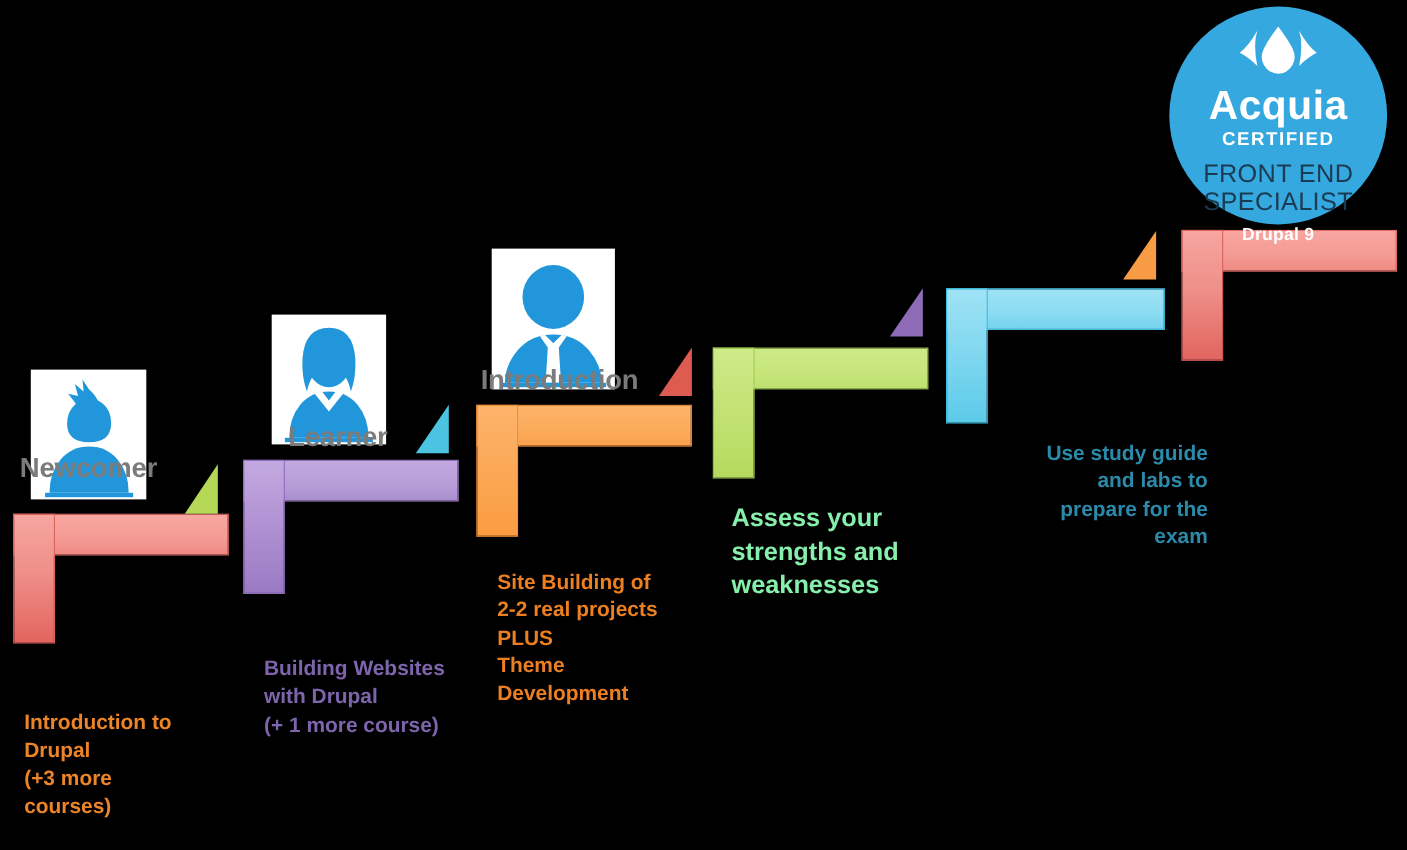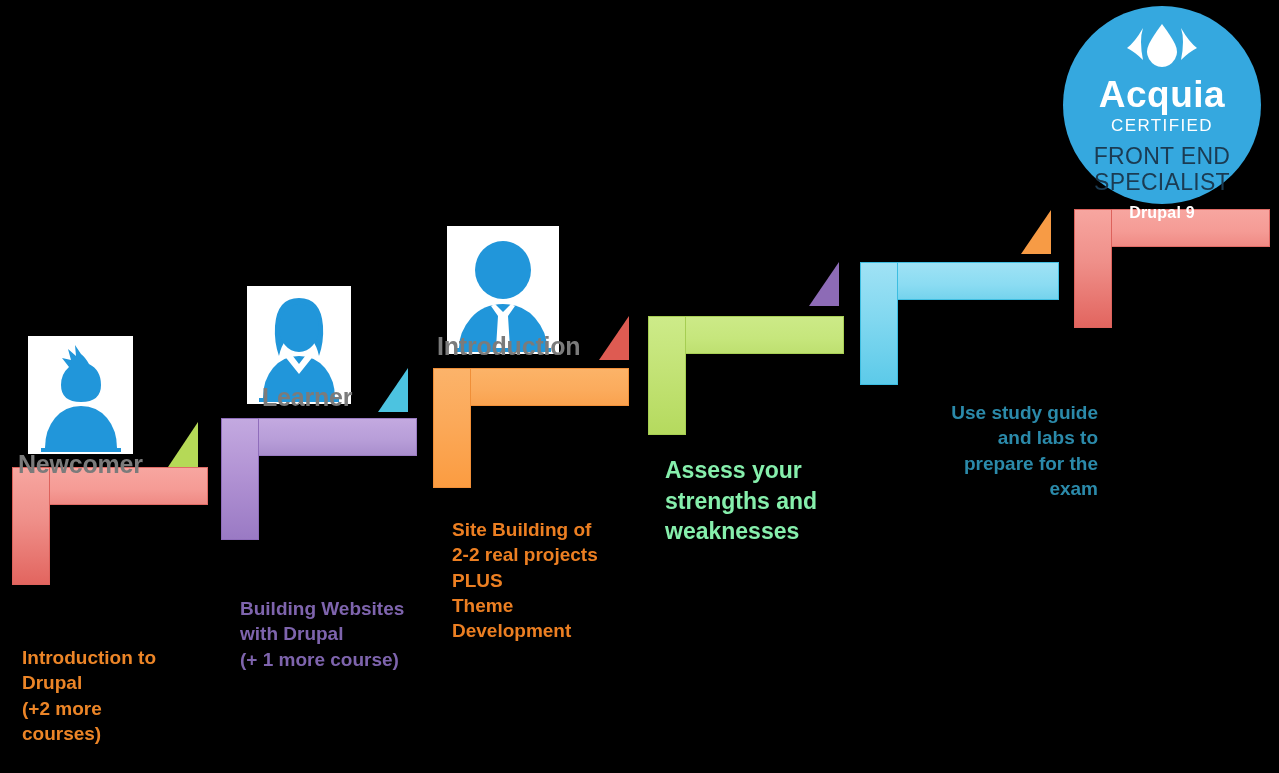--- a/index.html
+++ b/index.html
@@ -133,21 +133,21 @@
     color: #ffffff;
     font-size: 37px;
     font-weight: bold;
     letter-spacing: 0.5px;
     line-height: 1;
     margin-top: 4px;
   }
   .badge-certified {
     color: #ffffff;
     font-size: 17px;
-    font-weight: normal;
+    font-weight: bold;
     letter-spacing: 1.4px;
     line-height: 1;
     margin-top: 4px;
   }
   .badge-track {
     color: #1b3b52;
     font-size: 23px;
     font-weight: normal;
     letter-spacing: 0.3px;
     line-height: 1.12;
@@ -174,25 +174,25 @@
 
   <div class="avatar" style="left:28px; top:336px; width:105px; height:118px;">
     <svg width="92" height="110" viewBox="0 0 92 110" aria-hidden="true">
       <g fill="#2196da">
         <path d="M46 10 L40 1 L41 12 L33 5 L36 16 L27 14 L34 23 Q26 30 26 41 Q26 58 46 58 Q66 58 66 41 Q66 26 54 20 Q50 13 46 10 Z"></path>
         <path d="M46 62 Q62 62 72 74 Q82 86 82 104 L10 104 Q10 86 20 74 Q30 62 46 62 Z"></path>
       </g>
       <rect x="6" y="104" width="80" height="4" fill="#2196da"></rect>
     </svg>
   </div>
-  <div class="role-label" style="left:18px; top:450px; font-size:25px;">Newcomer</div>
+  <div class="role-label" style="left:18px; top:412px; font-size:25px;">Newcomer</div>
 
   <div class="desc" style="left:22px; top:645px; width:200px; font-size:19px; color:#ec8527;">Introduction to
 Drupal
-(+2 more
+(+3 more
 courses)</div>
 
   <div class="tri" style="left:168px; top:422px;
               border-left:30px solid transparent;
               border-bottom:45px solid #b5d957;"></div>
 
   <div class="step c-purple" style="left:221px; top:418px; width:196px; height:122px;">
     <div class="arm-h" style="width:196px;"></div>
     <div class="arm-v" style="height:122px;"></div>
   </div>

